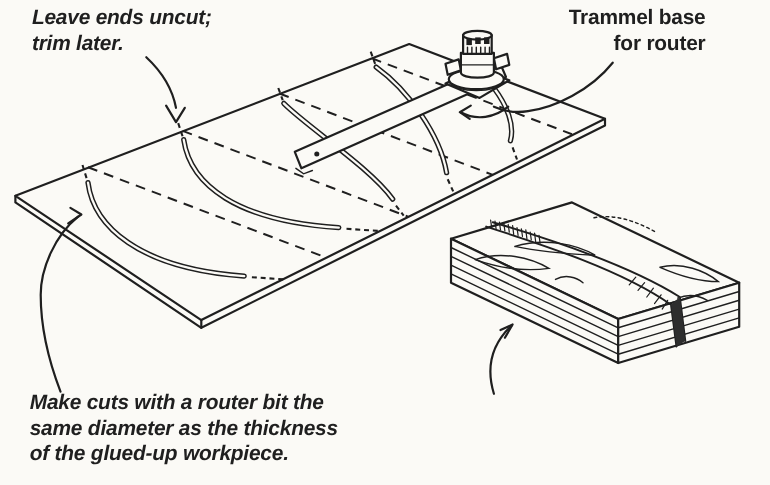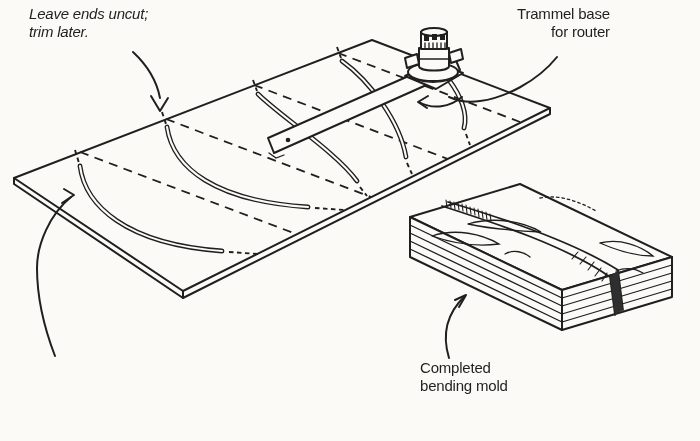--- a/index.html
+++ b/index.html
@@ -1,19 +1,19 @@
 <!DOCTYPE html>
 <html><head>
 <meta charset="utf-8">
 <style>
   html,body{margin:0;padding:0;}
   body{width:700px;height:441px;overflow:hidden;font-family:"Liberation Sans",sans-serif;}
   .stage{position:relative;width:700px;height:441px;background:#fbfaf6;--ink:#1f1f1f;--paper:#fbfaf6;}
   .stage svg{position:absolute;left:0;top:0;}
-  .label{position:absolute;font-size:15px;line-height:1.22;font-weight:400;color:var(--ink);
+  .label{position:absolute;font-size:19px;line-height:1.22;font-weight:700;color:var(--ink);
          white-space:pre-line;letter-spacing:-0.2px;}
   .italic{font-style:italic;}
   
   .o  {fill:var(--paper);stroke:var(--ink);stroke-width:2;stroke-linejoin:round;}
   .l  {fill:none;stroke:var(--ink);stroke-width:2;stroke-linecap:round;stroke-linejoin:round;}
   .lt {fill:none;stroke:var(--ink);stroke-width:1.3;stroke-linecap:round;}
   .dash{fill:none;stroke:var(--ink);stroke-width:1.8;stroke-dasharray:9 6.5;}
   .kb {fill:none;stroke:var(--ink);stroke-width:4.8;stroke-linecap:round;}
   .kw {fill:none;stroke:var(--paper);stroke-width:2.1;stroke-linecap:round;}
   .kd {fill:none;stroke:var(--ink);stroke-width:1.9;stroke-dasharray:4.5 3.5;}
@@ -136,17 +136,18 @@
   </g>
 
 </svg>
 
 <div class="label italic" style="left:29px;top:5px;">Leave ends uncut;
 trim later.</div>
 
 <div class="label" style="left:517px;top:5px;text-align:right;">Trammel base
 for router</div>
 
+<div class="label italic" style="left:27px;top:355px;">Make cuts with a router bit the
+same diameter as the thickness
+of the glued-up workpiece.</div>
 
-<div class="label" style="left:420px;top:359px;">Completed
-bending mold</div>
 
 </div>
 
 </body></html>

